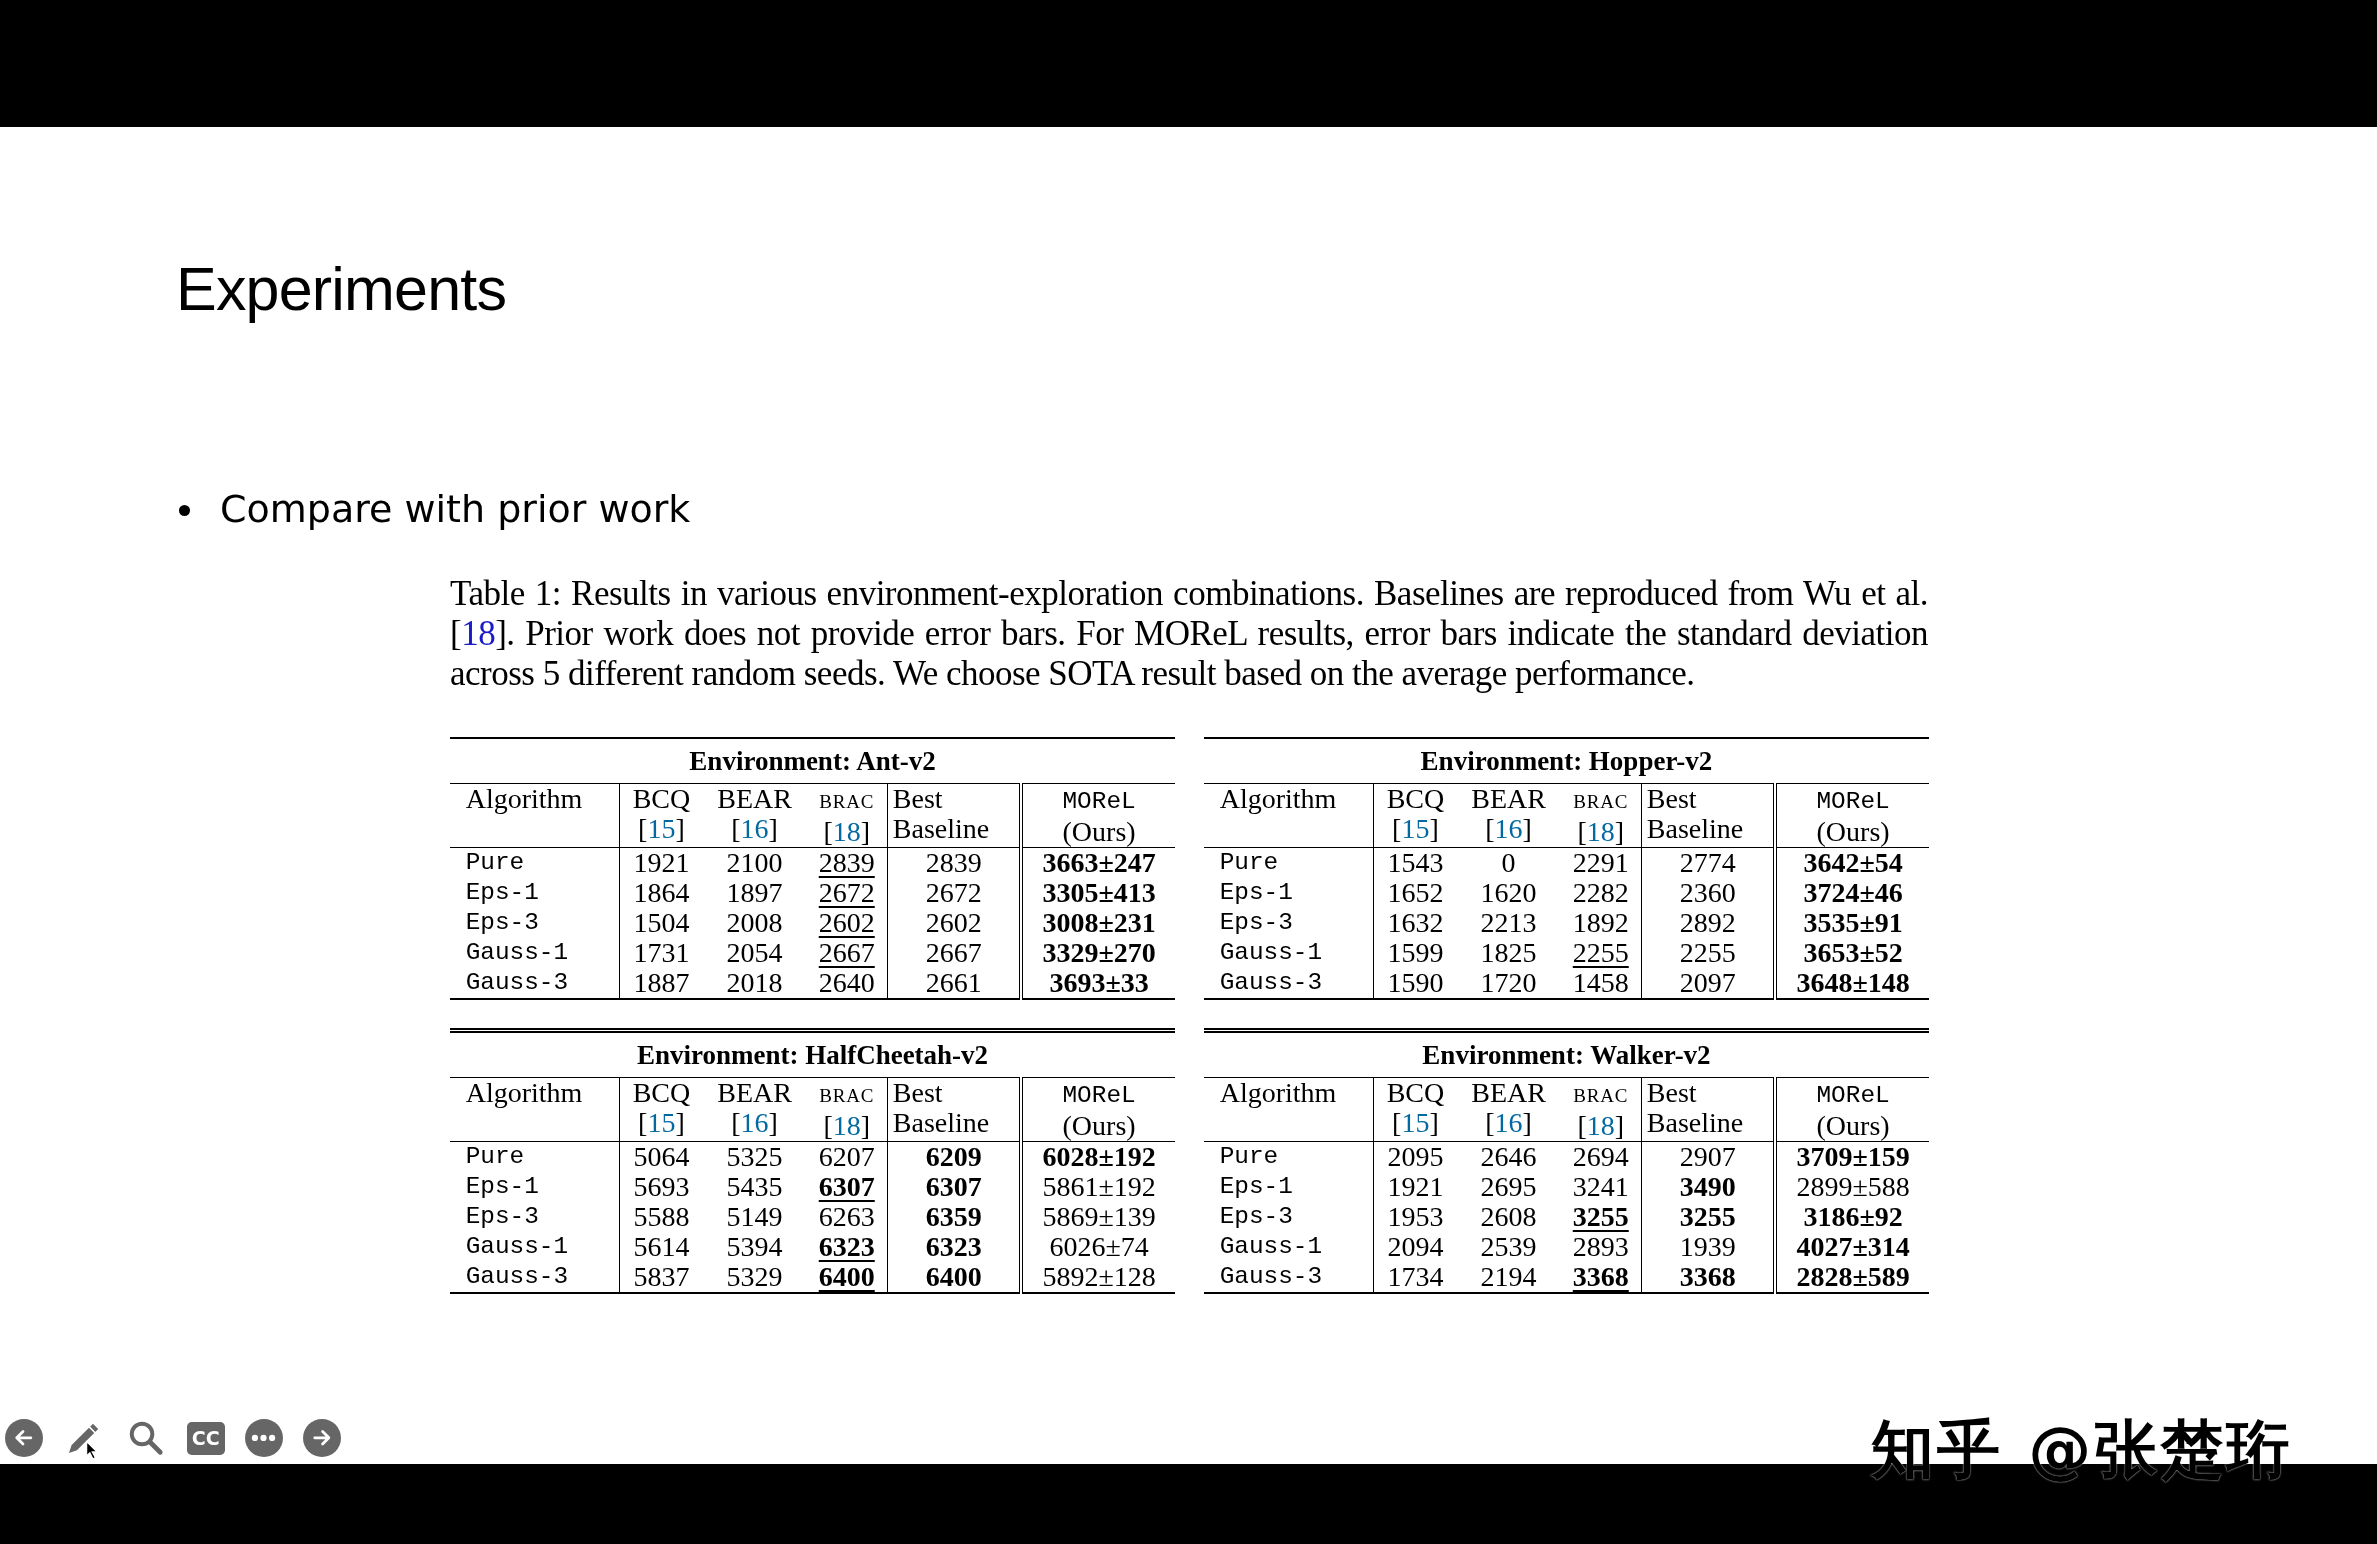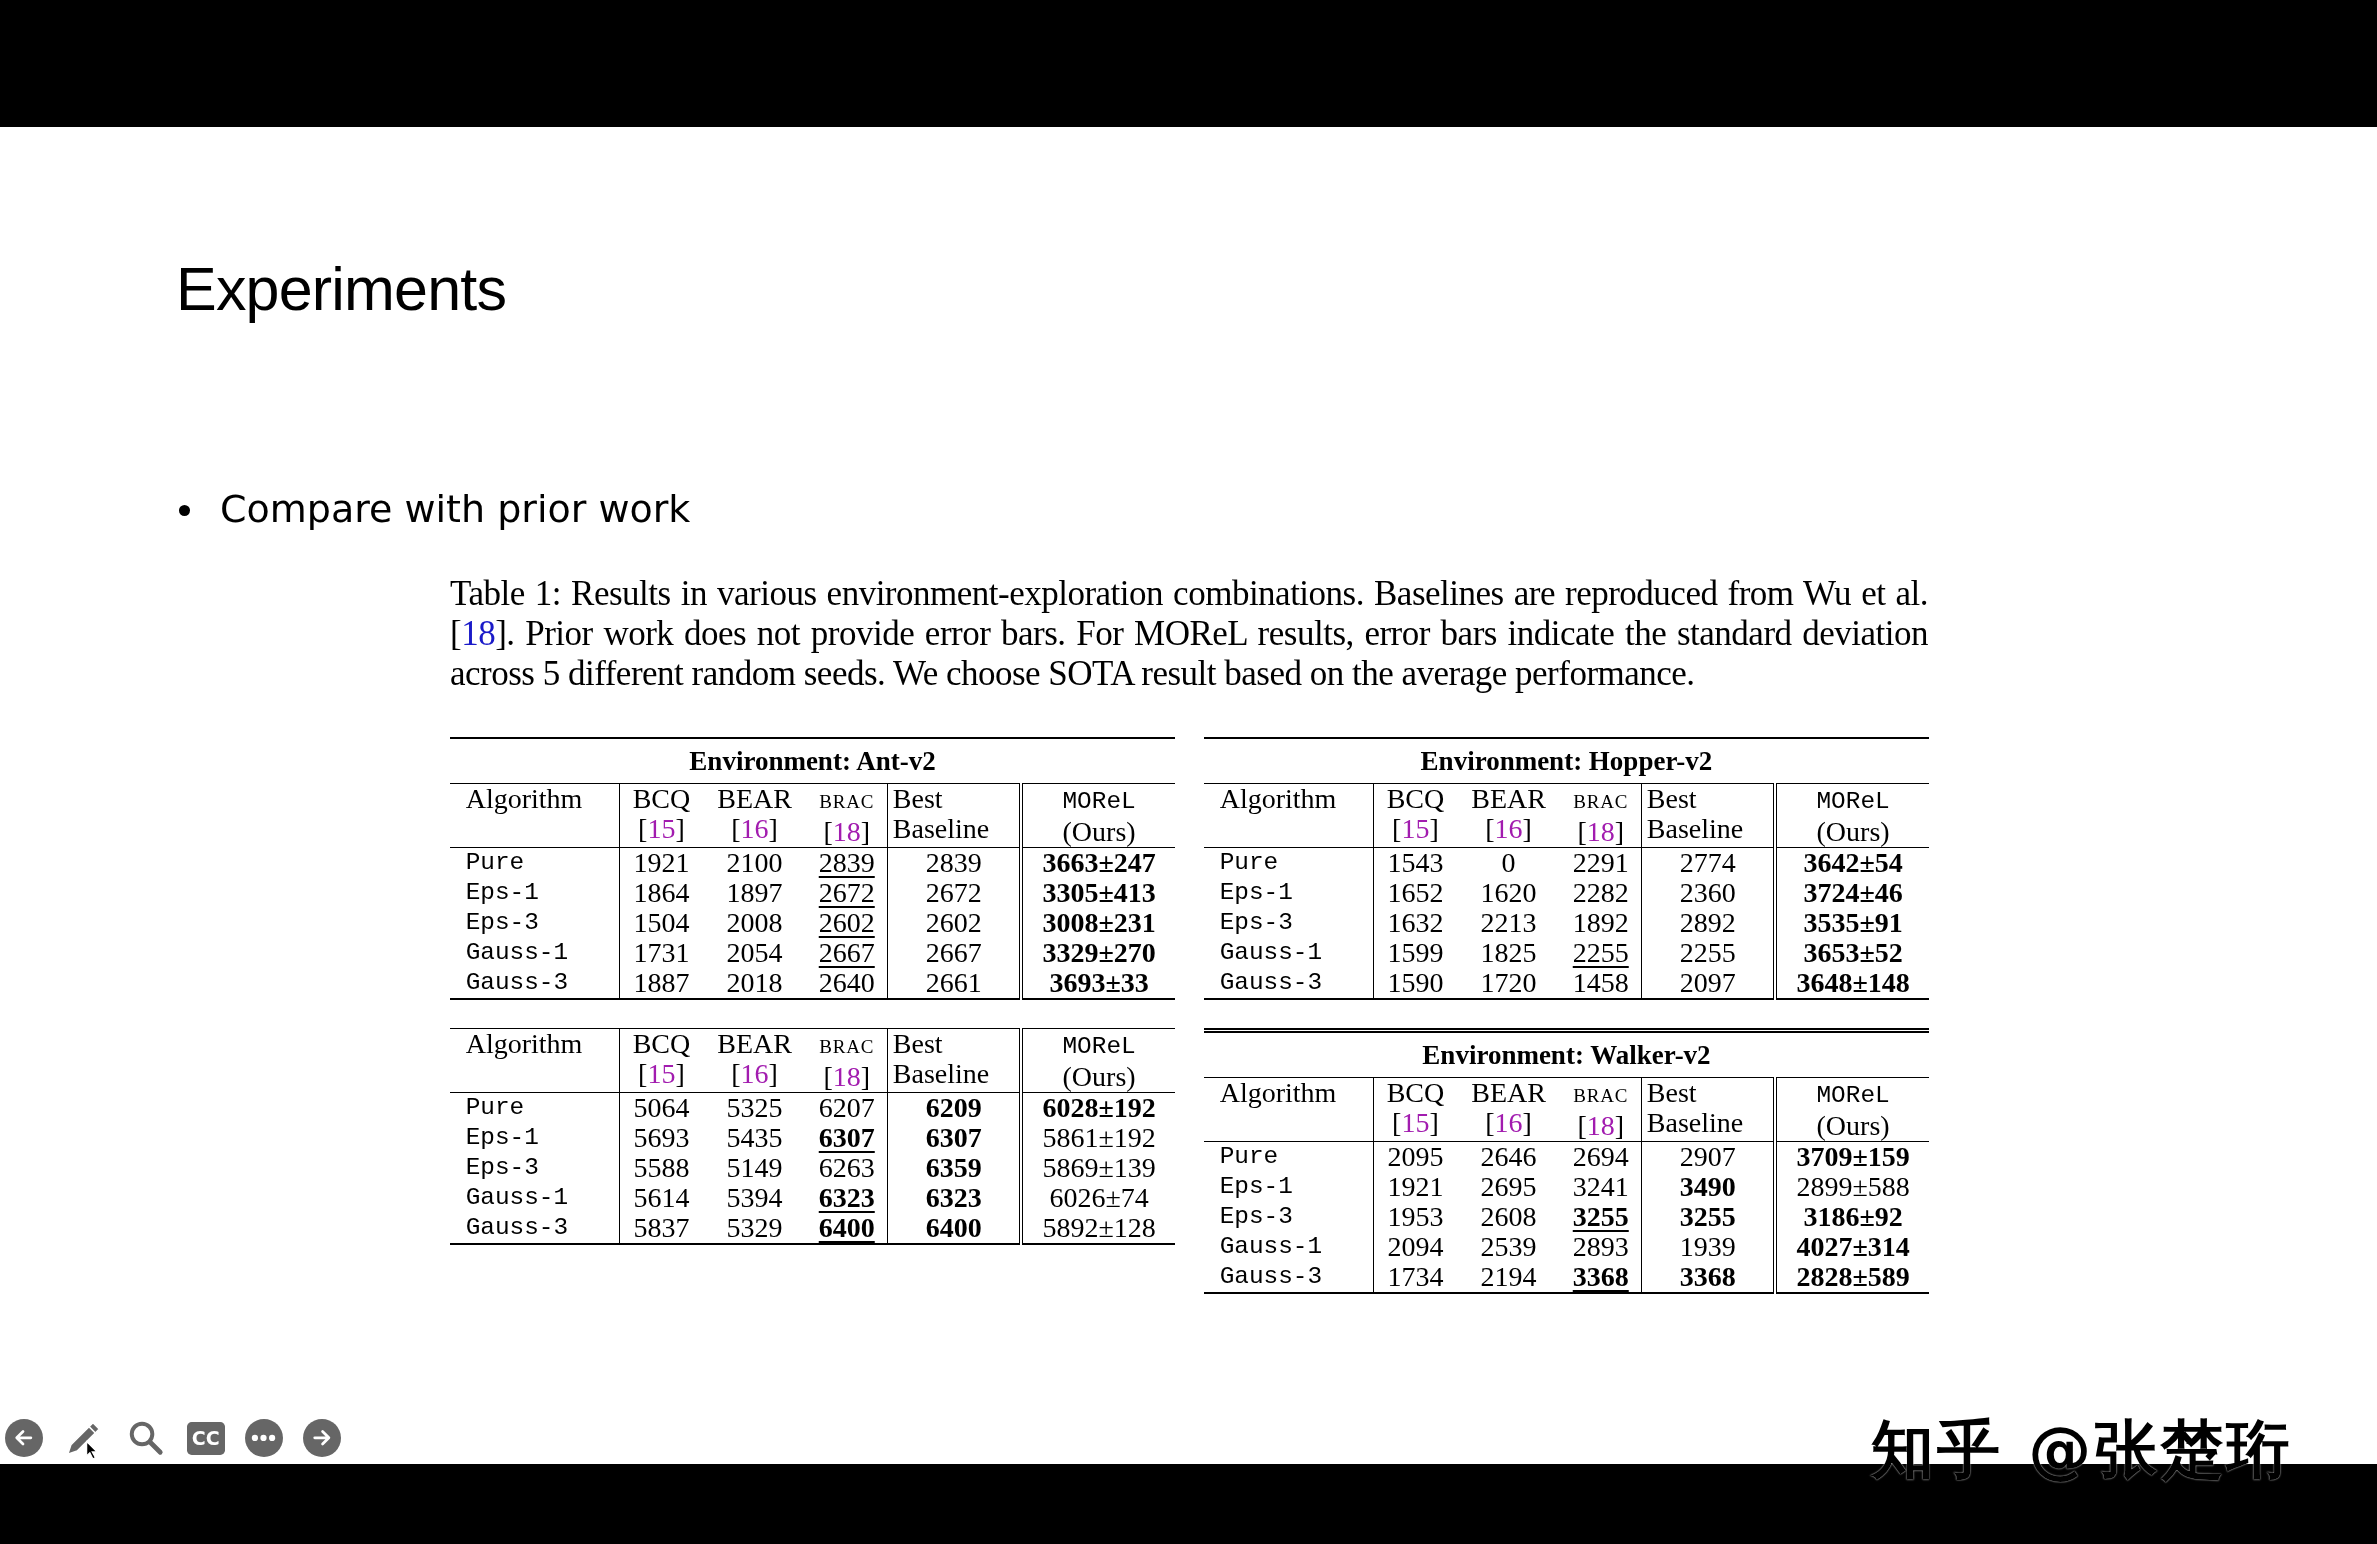--- a/index.html
+++ b/index.html
@@ -20,21 +20,21 @@
   .dbl-top { border-top:5.5px double #000; }
   .hdr td { vertical-align:top; padding-top:6.3px; padding-bottom:9.4px; }
   .algo { text-align:left; padding-left:15.7px !important; }
   .mono { font-family:"Liberation Mono", monospace; font-size:24.4px; }
   .brac { font-size:19px; letter-spacing:0.8px; }
   .vl { border-right:1.6px solid #000; }
   .vdbl { border-right:4.7px double #000; }
   .num { text-align:center; }
   .bold { font-weight:bold; }
   .ul { text-decoration:underline; text-underline-offset:3.9px; text-decoration-thickness:1.6px; }
-  .refc { color:#a21caf; }
+  .refc { color:#0369a1; }
   .first-data td { padding-top:11px; }
   .last-data td { padding-bottom:4.7px; }
   .toolbar { position:absolute; left:4.7px; top:1417px; display:flex; align-items:center; gap:20px; }
   .tb-btn { width:38px; height:38px; border-radius:50%; background:#666; display:flex; align-items:center; justify-content:center; }
   .tb-plain { width:42px; height:42px; display:flex; align-items:center; justify-content:center; }
   .tb-cc { width:38px; height:33px; border-radius:4.7px; background:#666; color:#fff; font-family:"DejaVu Sans", sans-serif; font-weight:bold; font-size:19px; display:flex; align-items:center; justify-content:center; }
   .watermark { position:absolute; left:1871px; top:1407px; font-family:"DejaVu Sans", sans-serif; font-size:63px; font-weight:bold; color:#000000; letter-spacing:3.1px; text-shadow:0 0 1.6px #fff; white-space:nowrap; }
 </style>
 </head>
 <body>
@@ -161,20 +161,23 @@
         <td class="num vl"><span class="">1458</span></td>
         <td class="num vdbl">2097</td>
         <td class="num bold">3648±148</td>
       </tr>
         </tbody>
       </table>
     </div>
     <div class="tbl-wrap" style="left: 450px; top: 1028px;">
       <table class="res">
         <tbody>
+          <tr>
+            <td colspan="6" class="env-title dbl-top">Environment: HalfCheetah-v2</td>
+          </tr>
           <tr class="hdr midrule" style="border-top:1.6px solid #000">
       <td class="algo vl">Algorithm</td>
       <td class="num"><span>BCQ</span><br>[<span class="refc">15</span>]</td>
       <td class="num"><span>BEAR</span><br>[<span class="refc">16</span>]</td>
       <td class="num vl"><span class="brac">BRAC</span><br>[<span class="refc">18</span>]</td>
       <td class="vdbl" style="text-align:left"><span>Best</span><br><span>Baseline</span></td>
       <td class="num"><span class="mono">MOReL</span><br><span>(Ours)</span></td>
     </tr>
           <tr class="first-data " style="border-top:1.6px solid #000">
         <td class="algo vl mono">Pure</td>

